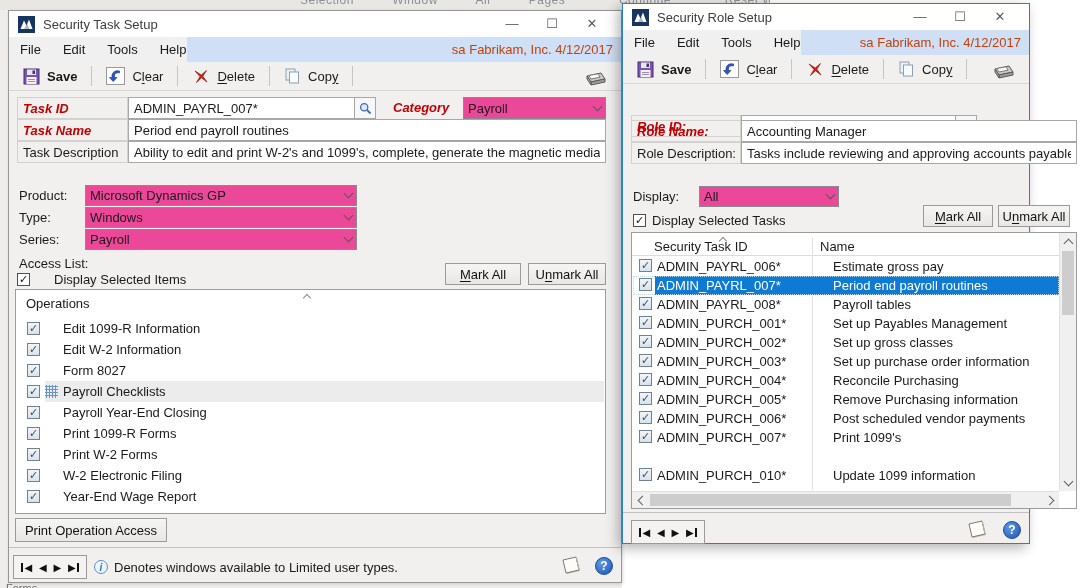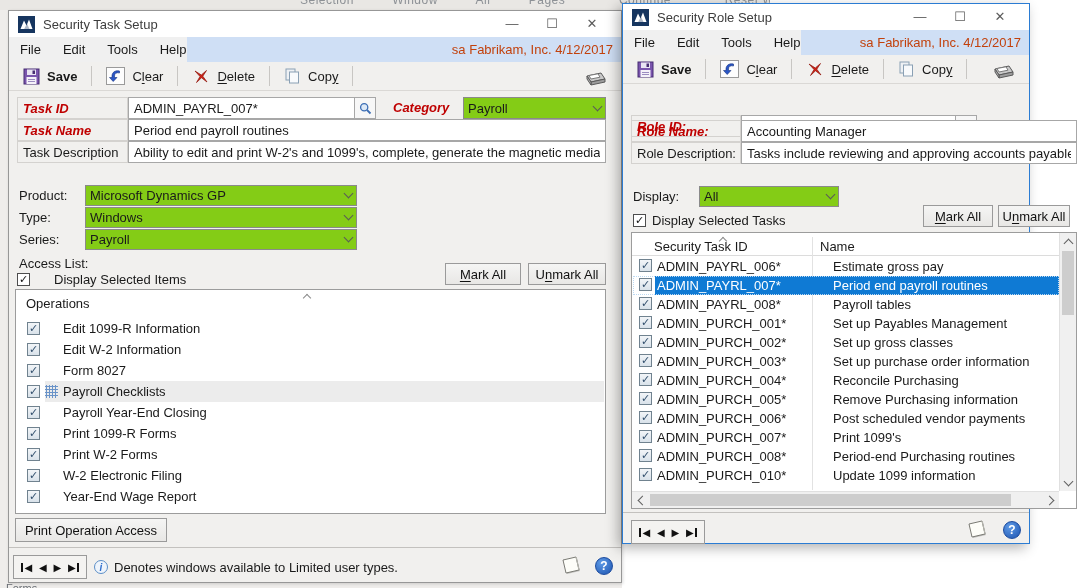--- a/index.html
+++ b/index.html
@@ -44,21 +44,21 @@
   .printer-btn { margin-left:auto; }
 
   
   .frow { position:absolute; height:22px; }
   .flabel { position:absolute; left:8px; top:0; height:22px; display:flex; align-items:center; padding-left:5px; border:1px solid #d4d2cf; background:transparent; }
   .red-label { color:#bf0000; font-style:italic; font-weight:bold; }
   .finput { position:absolute; top:0; height:22px; border:1px solid #a7a7a7; background:#fff; font-family:"Liberation Sans",sans-serif; font-size:13px; padding:0 5px; color:#1a1a1a; }
   input.finput { outline:none; }
   .lookup-btn { position:absolute; top:0; width:22px; height:22px; border:1px solid #a7a7a7; background:#f7f7f7; display:flex; align-items:center; justify-content:center; }
 
-  .dropdown { position:absolute; height:21px; border:1px solid #8a8a8a; background:#84cc16; display:flex; align-items:center; padding:0 4px; }
+  .dropdown { position:absolute; height:21px; border:1px solid #8a8a8a; background:#ec4899; display:flex; align-items:center; padding:0 4px; }
   .dropdown .dval { flex:1; overflow:hidden; white-space:nowrap; }
   .chev { width:7px; height:7px; border-left:1.5px solid #5a5a5a; border-top:1.5px solid #5a5a5a; display:inline-block; }
   .chev.down { transform:rotate(225deg); margin-top:-4px; }
   .chev.up { transform:rotate(45deg); margin-top:3px; }
   .chev.left { transform:rotate(-45deg); margin-left:3px; }
   .chev.right { transform:rotate(135deg); margin-right:3px; }
   .chev.sort { width:6px; height:6px; border-color:#8a8a8a; }
 
   
   .btn { position:absolute; height:22px; background:linear-gradient(#f5f5f4,#e8e7e5); border:1px solid #9a9a9a; display:flex; align-items:center; justify-content:center; font-size:13px; color:#111; }
@@ -502,25 +502,20 @@
     <span class="tid">ADMIN_PURCH_006*</span>
     <span class="tname">Post scheduled vendor payments</span>
   </div>
 
   <div class="task-row" style="top: 171px; right: 0px;">
     <span class="cb-list checked"></span>
     <span class="tid">ADMIN_PURCH_007*</span>
     <span class="tname">Print 1099's</span>
   </div>
 
-  <div class="task-row" style="top: 190px; right: 0px;">
-    <span class="cb-list checked"></span>
-    <span class="tid">ADMIN_PURCH_008*</span>
-    <span class="tname">Period-end Purchasing routines</span>
-  </div>
 
   <div class="task-row" style="top: 209px; right: 0px;">
     <span class="cb-list checked"></span>
     <span class="tid">ADMIN_PURCH_010*</span>
     <span class="tname">Update 1099 information</span>
   </div>
 </div>
 
     <div class="sb" style="right:0;top:0;bottom:17px;width:17px;border-left:1px solid #e0e0e0;">
       <span class="arrow" style="top:0;">

